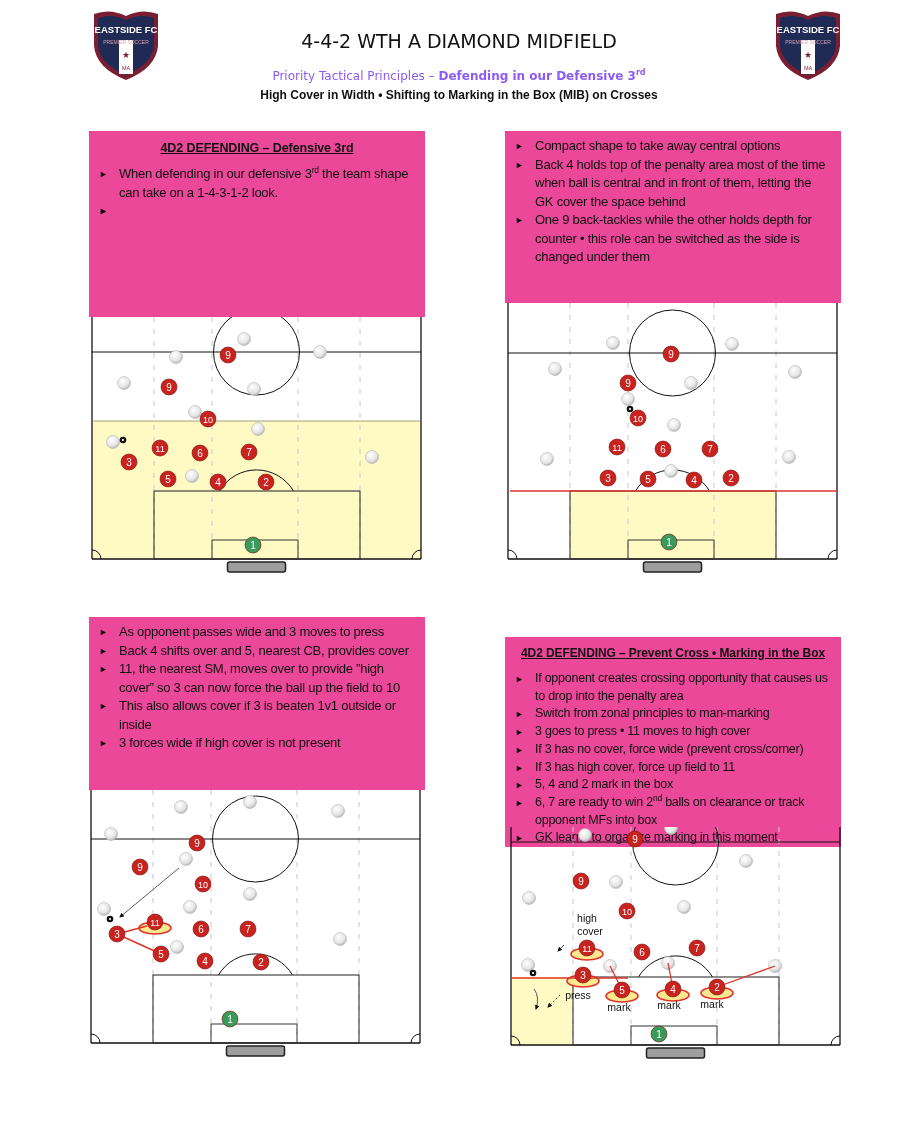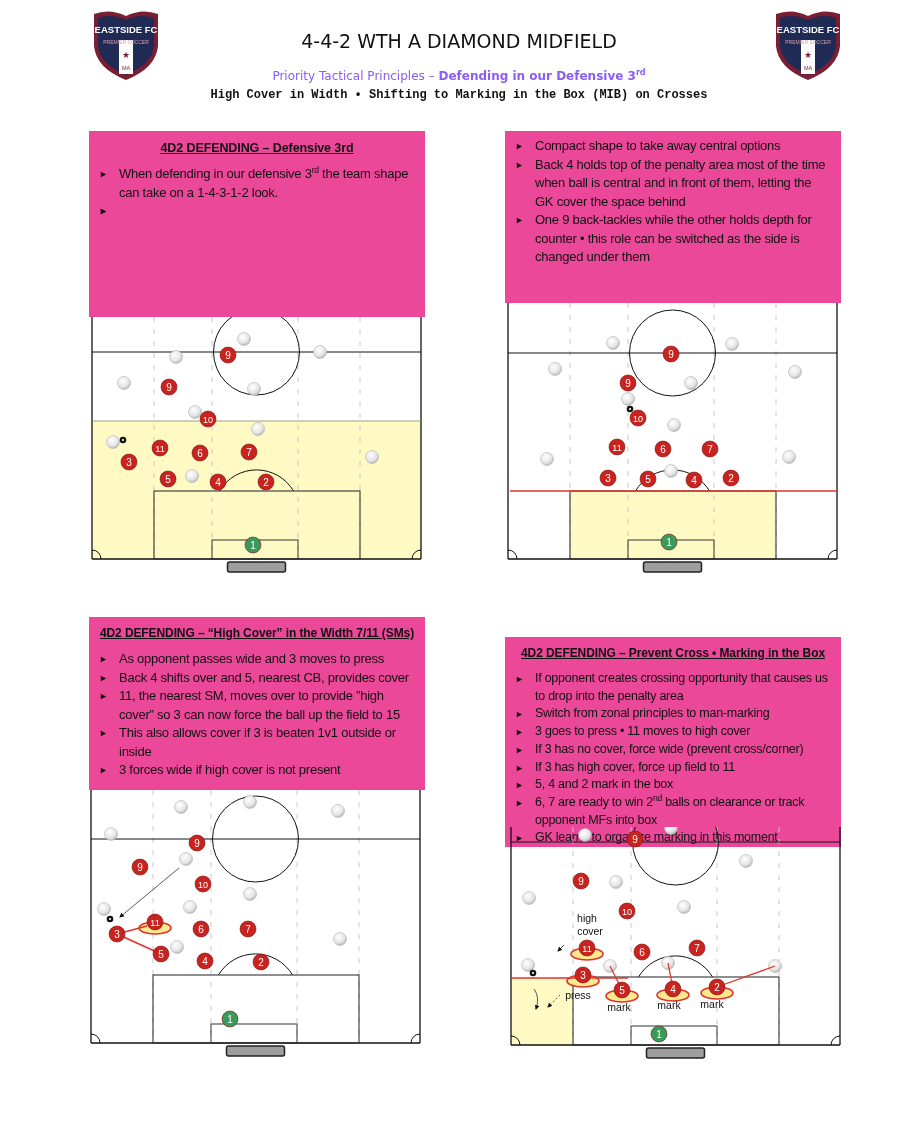--- a/index.html
+++ b/index.html
@@ -15,21 +15,21 @@
     font-family: "DejaVu Sans", sans-serif; font-size: 19px; font-weight: normal; color: #111;
   }
   .subtitle1 {
     position: absolute; top: 68px; left: 0; width: 918px; text-align: center;
     font-family: "DejaVu Sans", sans-serif; font-size: 12px; color: #8b5cf6;
   }
   .subtitle1 b { font-weight: bold; }
   .subtitle1 sup { font-size: 8px; }
   .subtitle2 {
     position: absolute; top: 88px; left: 0; width: 918px; text-align: center;
-    font-family: Liberation Mono, monospace; font-size: 12px; font-weight: bold; color: #111;
+    font-family: Liberation Sans, sans-serif; font-size: 12px; font-weight: bold; color: #111;
   }
   .textbox {
     position: absolute; background: #ec4899; padding: 6px 10px 6px 10px;
   }
   .textbox h3 {
     text-align: center; font-size: 12.5px; font-weight: bold; text-decoration: underline;
     margin: 3px 0 10px 0; letter-spacing: -0.1px;
   }
   .textbox h3 sup { font-size: 8px; }
   .textbox ul { list-style: none; }
@@ -85,25 +85,24 @@
 
 <div class="textbox" style="left:505px;top:131px;width:336px;height:172px;">
   <ul>
     <li><span class="bullet">►</span><span>Compact shape to take away central options</span></li>
     <li><span class="bullet">►</span><span>Back 4 holds top of the penalty area most of the time when ball is central and in front of them, letting the GK cover the space behind</span></li>
     <li><span class="bullet">►</span><span>One 9 back-tackles while the other holds depth for counter • this role can be switched as the side is changed under them</span></li>
   </ul>
 </div>
 
 <div class="textbox" style="left:89px;top:617px;width:336px;height:173px;">
-  <h3 style="font-size:12px;"><span>4D2 DEFENDING – “High Cover” in the Width 7/11 (SMs)</span></h3>
   <ul>
     <li><span class="bullet">►</span><span>As opponent passes wide and 3 moves to press</span></li>
     <li><span class="bullet">►</span><span>Back 4 shifts over and 5, nearest CB, provides cover</span></li>
-    <li><span class="bullet">►</span><span>11, the nearest SM, moves over to provide ”high cover” so 3 can now force the ball up the field to 15</span></li>
+    <li><span class="bullet">►</span><span>11, the nearest SM, moves over to provide ”high cover” so 3 can now force the ball up the field to 10</span></li>
     <li><span class="bullet">►</span><span>This also allows cover if 3 is beaten 1v1 outside or inside</span></li>
     <li><span class="bullet">►</span><span>3 forces wide if high cover is not present</span></li>
   </ul>
 </div>
 
 <div class="textbox small" style="left:505px;top:617px;width:336px;height:210px;margin-top:20px;">
   <h3 style="font-size:12px;"><span>4D2 DEFENDING – Prevent Cross • Marking in the Box</span></h3>
   <ul>
     <li><span class="bullet">►</span><span>If opponent creates crossing opportunity that causes us to drop into the penalty area</span></li>
     <li><span class="bullet">►</span><span>Switch from zonal principles to man-marking</span></li>

